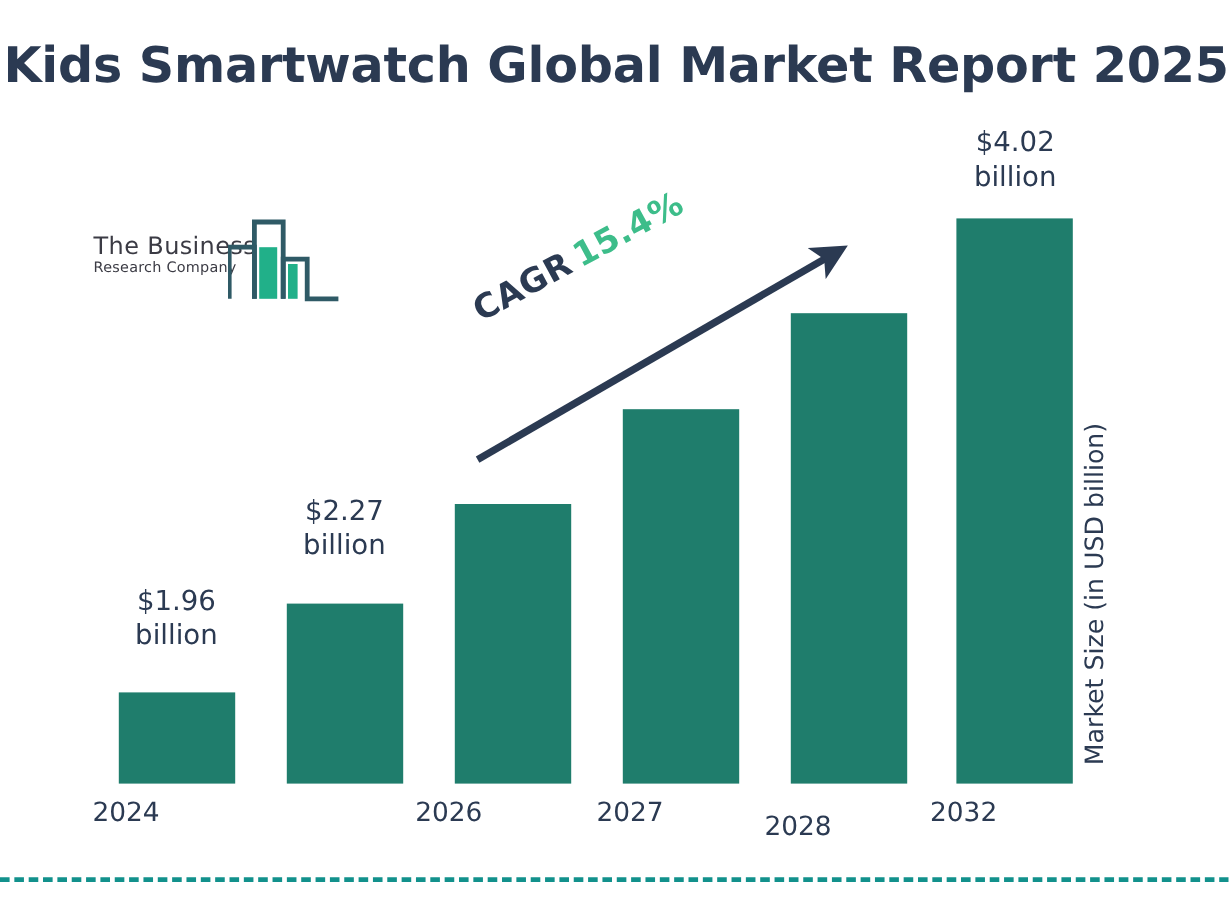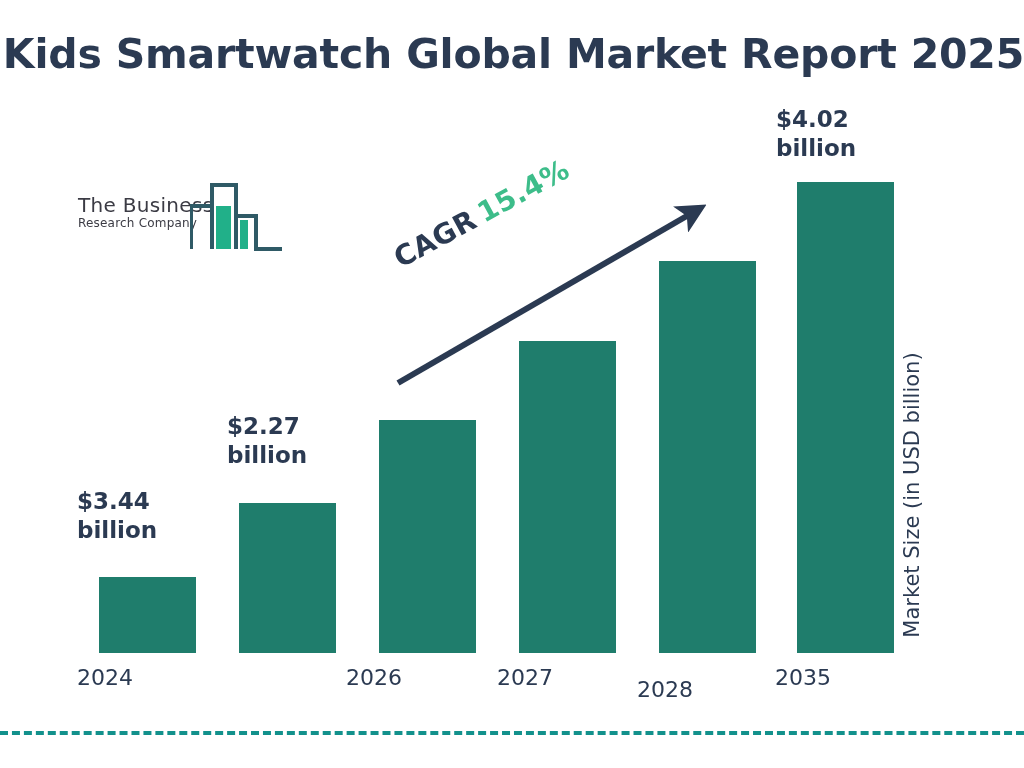--- a/index.html
+++ b/index.html
@@ -78,22 +78,23 @@
     height: 768px;
   }
   .bar {
     position: absolute;
     background: #1f7d6c;
   }
   .bar-value {
     position: absolute;
     font-family: "DejaVu Sans", sans-serif;
     font-size: 23px;
-    font-weight: bold;
-    color: #2b3a52;
+    font-weight: normal;
+    color: #2b3a52;
+    text-align: center;
     line-height: 29px;
     white-space: nowrap;
   }
   .x-tick {
     position: absolute;
     font-family: "DejaVu Sans", sans-serif;
     font-size: 22px;
     color: #2b3a52;
     text-align: left;
     white-space: nowrap;
@@ -196,37 +197,37 @@
   <div id="plot">
 
     <div class="bar" style="left:99px;  top:577px; width:97px; height:76px;"></div>
     <div class="bar" style="left:239px; top:503px; width:97px; height:150px;"></div>
     <div class="bar" style="left:379px; top:420px; width:97px; height:233px;"></div>
     <div class="bar" style="left:519px; top:341px; width:97px; height:312px;"></div>
     <div class="bar" style="left:659px; top:261px; width:97px; height:392px;"></div>
     <div class="bar" style="left:797px; top:182px; width:97px; height:471px;"></div>
 
     <div class="bar-value" style="left:77px; top:487px; width:140px;">
-      <div>$3.44</div>
+      <div>$1.96</div>
       <div>billion</div>
     </div>
-    <div class="bar-value" style="left:227px; top:412px; width:140px;">
+    <div class="bar-value" style="left:217px; top:412px; width:140px;">
       <div>$2.27</div>
       <div>billion</div>
     </div>
     <div class="bar-value" style="left:776px; top:105px; width:140px;">
       <div>$4.02</div>
       <div>billion</div>
     </div>
 
     <div class="x-tick" style="left:77px;  top:665px; width:140px;">2024</div>
     <div class="x-tick" style="left:346px; top:665px; width:140px;">2026</div>
     <div class="x-tick" style="left:497px; top:665px; width:140px;">2027</div>
     <div class="x-tick" style="left:637px; top:665px; width:140px;margin-top:12px;">2028</div>
-    <div class="x-tick" style="left:775px; top:665px; width:140px;">2035</div>
+    <div class="x-tick" style="left:775px; top:665px; width:140px;">2032</div>
 
     <div id="cagr-arrow">
       <svg width="340" height="210" viewBox="0 0 340 210" xmlns="http://www.w3.org/2000/svg">
         <defs>
           <marker id="arrowhead" markerWidth="5" markerHeight="5" refX="2.2" refY="2.5" orient="auto" markerUnits="strokeWidth">
             <path d="M0,0 L5,2.5 L0,5 L1.2,2.5 Z" fill="#2b3a52"></path>
           </marker>
         </defs>
         <line x1="18" y1="193" x2="312" y2="23" stroke="#2b3a52" stroke-width="6" stroke-linecap="butt" marker-end="url(#arrowhead)"></line>
       </svg>

